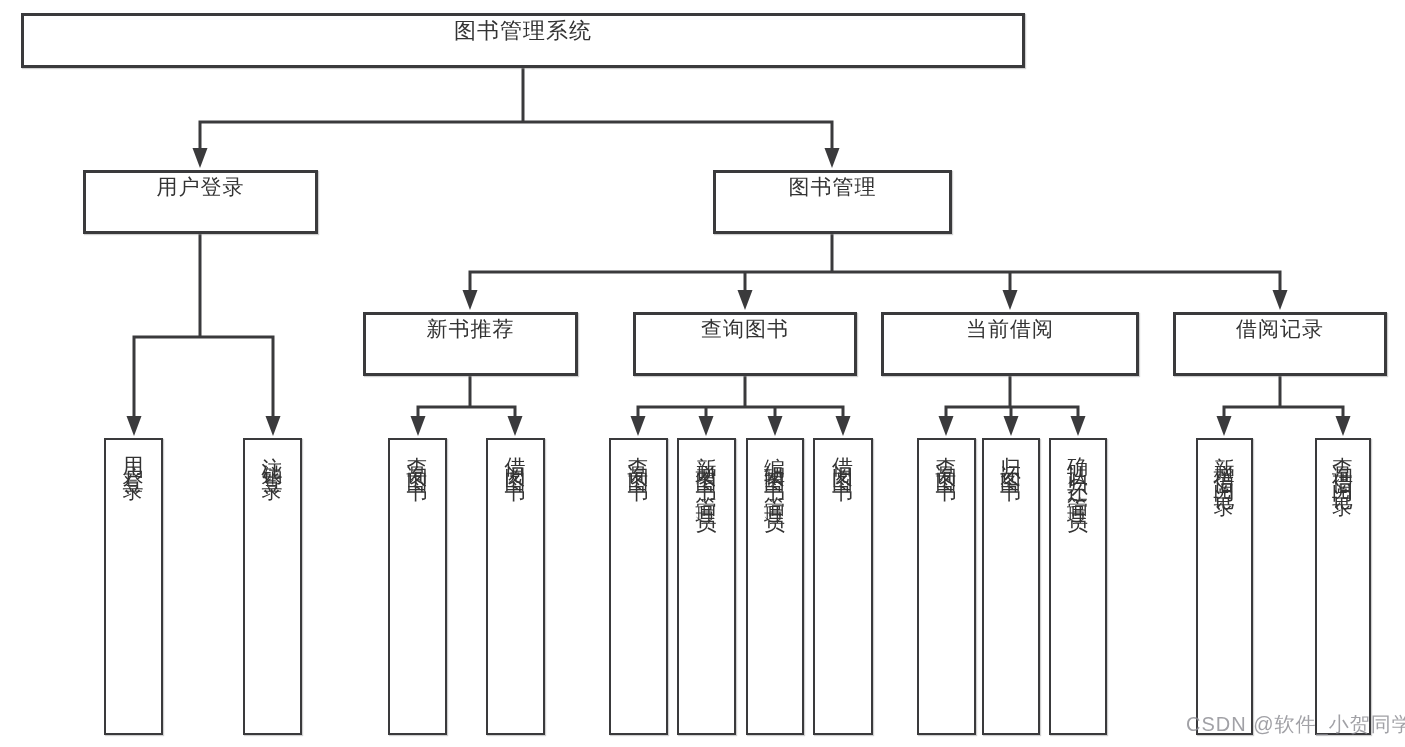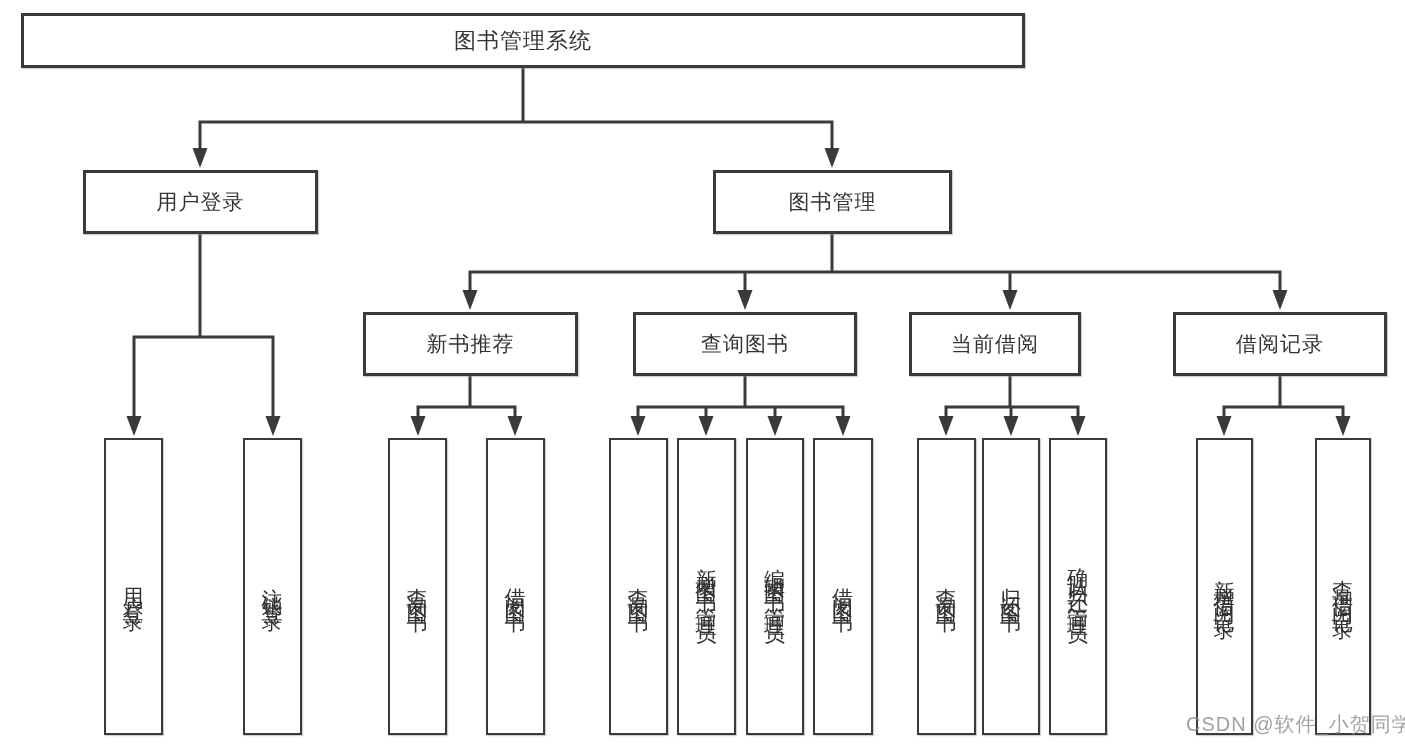--- a/index.html
+++ b/index.html
@@ -14,21 +14,21 @@
     background:var(--bg);
     font-family:"Liberation Sans", sans-serif;
     overflow:hidden;
   }
   svg.connectors{position:absolute;left:0;top:0;width:1405px;height:747px;}
   .box{
     position:absolute;
     background:#fff;
     border:3px solid var(--line);
     box-sizing:border-box;
-    display:flex;align-items:center;justify-content:center;
+    display:flex;align-items:flex-start;justify-content:center;
     box-shadow:1px 1px 1px rgba(150,150,150,.45);
   }
   .box .lbl{
     font-size:21px;
     color:var(--text);
     letter-spacing:1px;
     white-space:nowrap;
   }
   .root .lbl{font-size:22px;}
   .leaf{border-width:2.5px;}
@@ -116,21 +116,21 @@
   <div class="box" style="left:713px;top:170px;width:239px;height:64px">
     <span class="lbl">图书管理</span>
   </div>
 
   <div class="box" style="left:363px;top:312px;width:215px;height:64px">
     <span class="lbl">新书推荐</span>
   </div>
   <div class="box" style="left:633px;top:312px;width:224px;height:64px">
     <span class="lbl">查询图书</span>
   </div>
-  <div class="box" style="left:909px;top:312px;width:172px;height:64px">
+  <div class="box" style="left:881px;top:312px;width:258px;height:64px">
     <span class="lbl">当前借阅</span>
   </div>
   <div class="box" style="left:1173px;top:312px;width:214px;height:64px">
     <span class="lbl">借阅记录</span>
   </div>
 
   <div class="box leaf" style="left:104px;top:438px;width:59px;height:297px">
     <span class="lbl">用户登录</span>
   </div>
   <div class="box leaf" style="left:243px;top:438px;width:59px;height:297px">

